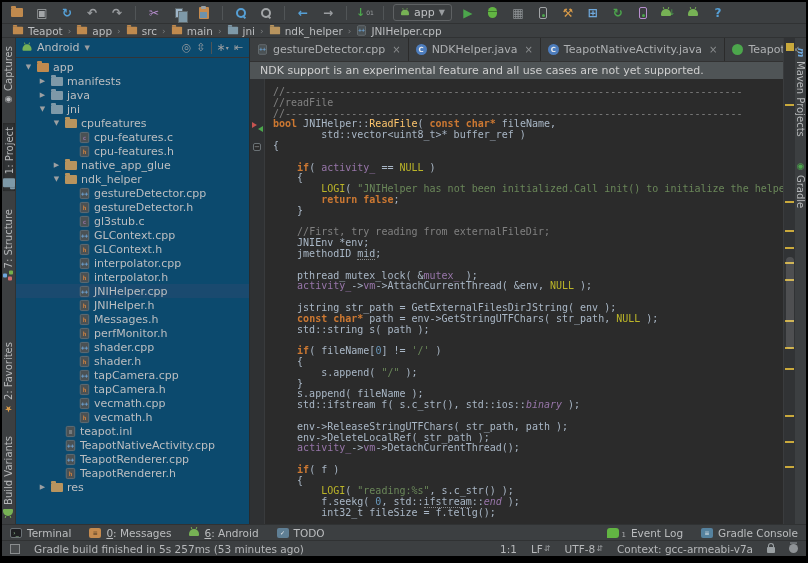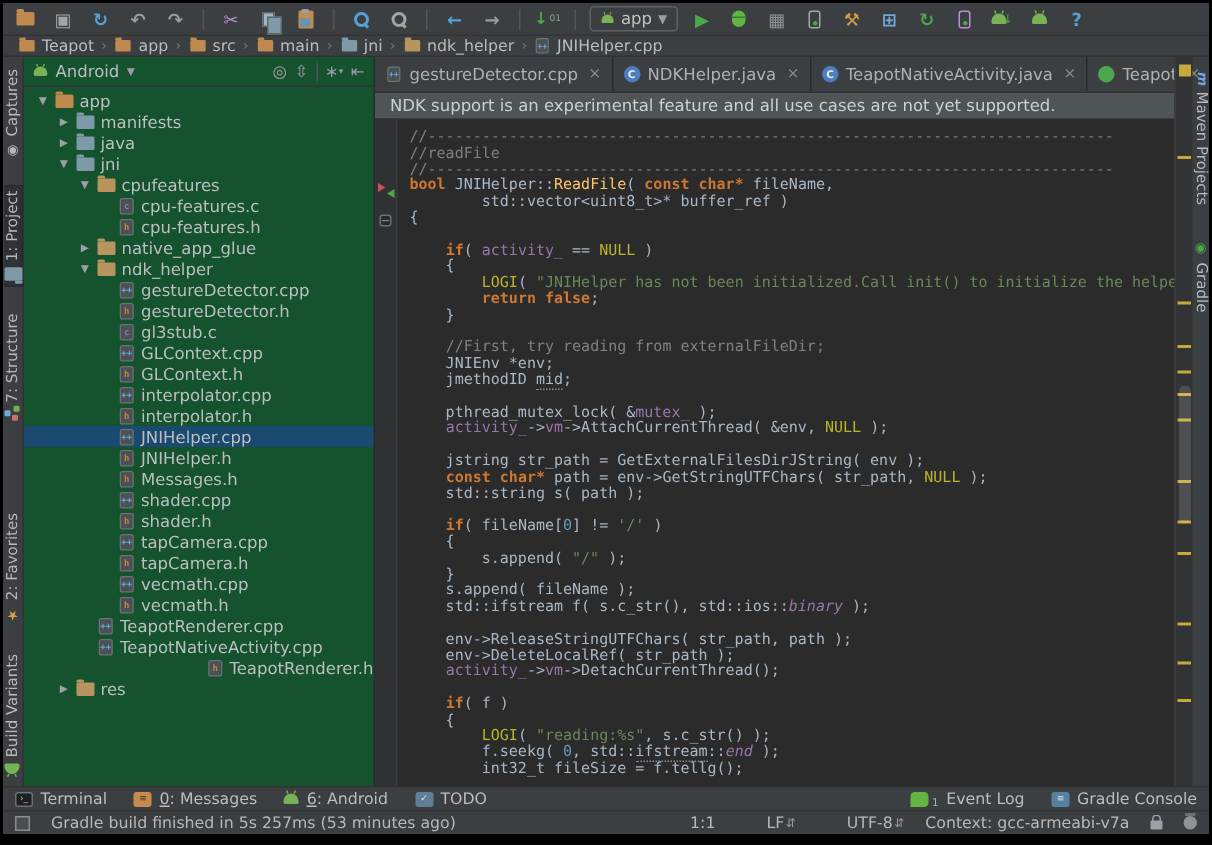--- a/index.html
+++ b/index.html
@@ -51,21 +51,21 @@
   .main{flex:1 1 auto;display:flex;min-height:0;}
   .lstrip{flex:0 0 14px;border-right:1px solid #303233;display:flex;flex-direction:column;align-items:center;padding:4px 0;gap:14px;}
   .vlabel{writing-mode:vertical-rl;display:inline-flex;align-items:center;gap:4px;font-size:10px;color:#B6B8BA;padding:4px 0;}
   .lstrip .vlabel{transform:rotate(180deg);}
   .vlabel.active{background:#313436;box-shadow:inset 0 0 3px #222;}
   .vlabel .vicon{font-size:9px;}
   .vspacer{flex:1 1 auto;}
   .rstrip{flex:0 0 11px;display:flex;flex-direction:column;align-items:center;padding:6px 0;gap:16px;}
 
   
-  .tree-panel{flex:0 0 234px;border-right:1px solid #282B2D;display:flex;flex-direction:column;min-height:0;background:#14532d;}
+  .tree-panel{flex:0 0 234px;border-right:1px solid #282B2D;display:flex;flex-direction:column;min-height:0;background:#0c4a6e;}
   .tree-head{flex:0 0 20px;display:flex;align-items:center;gap:5px;padding:0 6px;border-bottom:1px solid #323537;font-size:11px;color:#BBBDBF;}
   .tree-head .hspacer{flex:1 1 auto;}
   .hicon{color:#9A9DA0;font-size:11px;display:inline-flex;align-items:center;}
   .hsep{width:1px;height:12px;background:#515557;}
   .tree{flex:1 1 auto;overflow:hidden;padding-top:2px;}
   .trow{height:14px;display:flex;align-items:center;gap:4px;font-size:11px;color:#BCBEC0;white-space:nowrap;}
   .trow .arrow{width:9px;flex:0 0 9px;font-size:7px;color:#9DA0A2;text-align:center;}
   .trow.selected{background:#1A4A6F;}
   .trow .page{transform:scale(.85);}
 
@@ -103,21 +103,21 @@
   .bicon.messages{background:#C58B4F;color:#3C2F1E;}
   .bicon.todo{background:#5F7F95;color:#E8EAEB;}
   .bicon.eventlog{background:#62B543;border-radius:3px 3px 3px 0;}
   .bicon.console{background:#55829F;color:#DFE6EA;}
   .badge1{font-size:7px;color:#AEB0B2;margin-left:-3px;align-self:flex-end;}
 
   
   .statusbar{flex:0 0 16px;display:flex;align-items:center;padding:0 8px;gap:14px;font-size:10.5px;color:#B6B8BA;border-top:1px solid #303233;}
   .toggle-sq{display:inline-block;width:10px;height:10px;border:1px solid #8A8D8F;background:#4A4D4F;}
   .sspacer{flex:1 1 auto;}
-  .sel{display:inline-flex;align-items:center;gap:1px;margin-left:20px;}
+  .sel{display:inline-flex;align-items:center;gap:1px;}
   .sel .arrows{font-size:8px;color:#9A9DA0;}
   .lock{display:inline-block;width:8px;height:6px;background:#9AA0A3;position:relative;border-radius:1px;margin-top:3px;}
   .lock::before{content:"";position:absolute;top:-4px;left:1px;width:4px;height:4px;border:1.5px solid #9AA0A3;border-bottom:none;border-radius:3px 3px 0 0;}
   .hector{display:inline-block;width:9px;height:9px;border-radius:50%;background:#8F9396;position:relative;}
   .hector::before{content:"";position:absolute;top:-2px;left:1px;width:7px;height:2px;background:#6B6F72;}
 </style>
 </head>
 <body>
 
 <div class="screen">
@@ -350,20 +350,25 @@
               <span class="page" style="color: rgb(204, 130, 66);">h</span>
               <span>JNIHelper.h</span>
             </div>
             <div class="trow" style="padding-left: 50px;">
               <span class="arrow">&nbsp;</span>
               <span class="page" style="color: rgb(204, 130, 66);">h</span>
               <span>Messages.h</span>
             </div>
             <div class="trow" style="padding-left: 50px;">
               <span class="arrow">&nbsp;</span>
+              <span class="page" style="color: rgb(204, 130, 66);">h</span>
+              <span>perfMonitor.h</span>
+            </div>
+            <div class="trow" style="padding-left: 50px;">
+              <span class="arrow">&nbsp;</span>
               <span class="page" style="color: rgb(111, 168, 220);">++</span>
               <span>shader.cpp</span>
             </div>
             <div class="trow" style="padding-left: 50px;">
               <span class="arrow">&nbsp;</span>
               <span class="page" style="color: rgb(204, 130, 66);">h</span>
               <span>shader.h</span>
             </div>
             <div class="trow" style="padding-left: 50px;">
               <span class="arrow">&nbsp;</span>
@@ -380,29 +385,34 @@
               <span class="page" style="color: rgb(111, 168, 220);">++</span>
               <span>vecmath.cpp</span>
             </div>
             <div class="trow" style="padding-left: 50px; text-align: center;">
               <span class="arrow">&nbsp;</span>
               <span class="page" style="color: rgb(204, 130, 66);">h</span>
               <span>vecmath.h</span>
             </div>
             <div class="trow" style="padding-left: 36px;">
               <span class="arrow">&nbsp;</span>
+              <span class="page" style="color: rgb(154, 160, 163);">≡</span>
+              <span>teapot.inl</span>
+            </div>
+            <div class="trow" style="padding-left: 36px;">
+              <span class="arrow">&nbsp;</span>
+              <span class="page" style="color: rgb(111, 168, 220);">++</span>
+              <span>TeapotNativeActivity.cpp</span>
+            </div>
+            <div class="trow" style="padding-left: 36px;">
+              <span class="arrow">&nbsp;</span>
               <span class="page" style="color: rgb(111, 168, 220);">++</span>
               <span>TeapotRenderer.cpp</span>
             </div>
             <div class="trow" style="padding-left: 36px;">
-              <span class="arrow">&nbsp;</span>
-              <span class="page" style="color: rgb(111, 168, 220);">++</span>
-              <span>TeapotNativeActivity.cpp</span>
-            </div>
-            <div class="trow" style="padding-left: 36px; justify-content: flex-end;">
               <span class="arrow">&nbsp;</span>
               <span class="page" style="color: rgb(204, 130, 66);">h</span>
               <span>TeapotRenderer.h</span>
             </div>
             <div class="trow" style="padding-left: 22px;">
               <span class="arrow">▶</span>
               <span class="fldr" style="background: rgb(184, 148, 94);"></span>
               <span>res</span>
             </div>
           </div>

